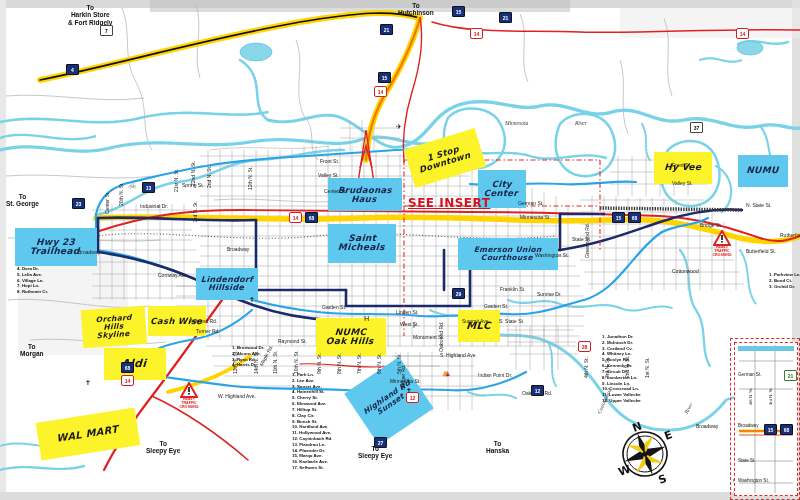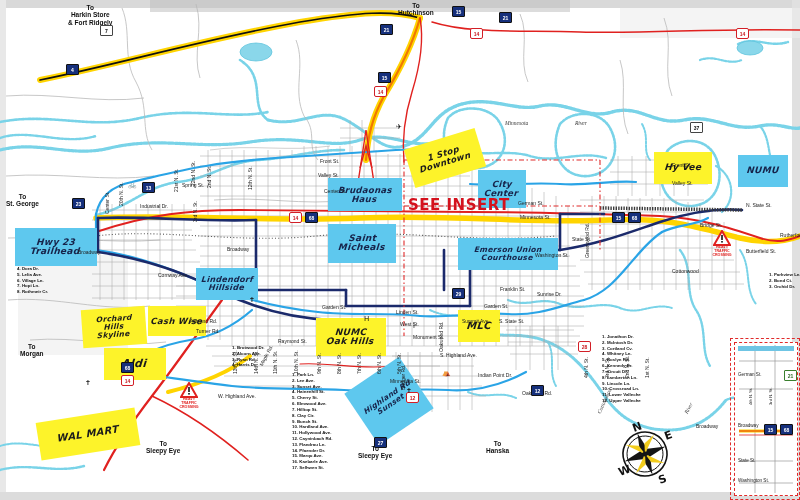--- a/index.html
+++ b/index.html
@@ -43,21 +43,21 @@
     position:absolute;display:flex;align-items:center;justify-content:center;
     font-size:5px;font-weight:700;font-family:"Liberation Sans",sans-serif;
   }
   .shield.us{background:#fff;border:1.2px solid #d21f27;color:#c8161d;
     border-radius:2px;}
   .shield.interstate{background:#16307c;color:#fff;border:1px solid #111;border-radius:1px;}
   .shield.county{background:#fff;border:1px solid #444;color:#111;border-radius:1px;}
   .shield.mn{background:#fff;border:1px solid #3a7f2d;color:#2c6d24;border-radius:1px;}
   .seeinsert{
     position:absolute;font-family:"DejaVu Sans",sans-serif;font-weight:700;
-    color:#d4111d;font-size:15px;letter-spacing:.5px;
+    color:#d4111d;font-size:12px;letter-spacing:.5px;text-decoration:underline;
   }
   .insertbox{
     position:absolute;border:1.4px dashed #e02a2a;background:#fff;
   }
   .warnbox{position:absolute;}
   .compass{position:absolute;}
   .poi{position:absolute;}
   .river-name{
     position:absolute;font-size:5.5px;color:#3a3a3a;font-style:italic;
     font-family:"Liberation Serif",serif;

